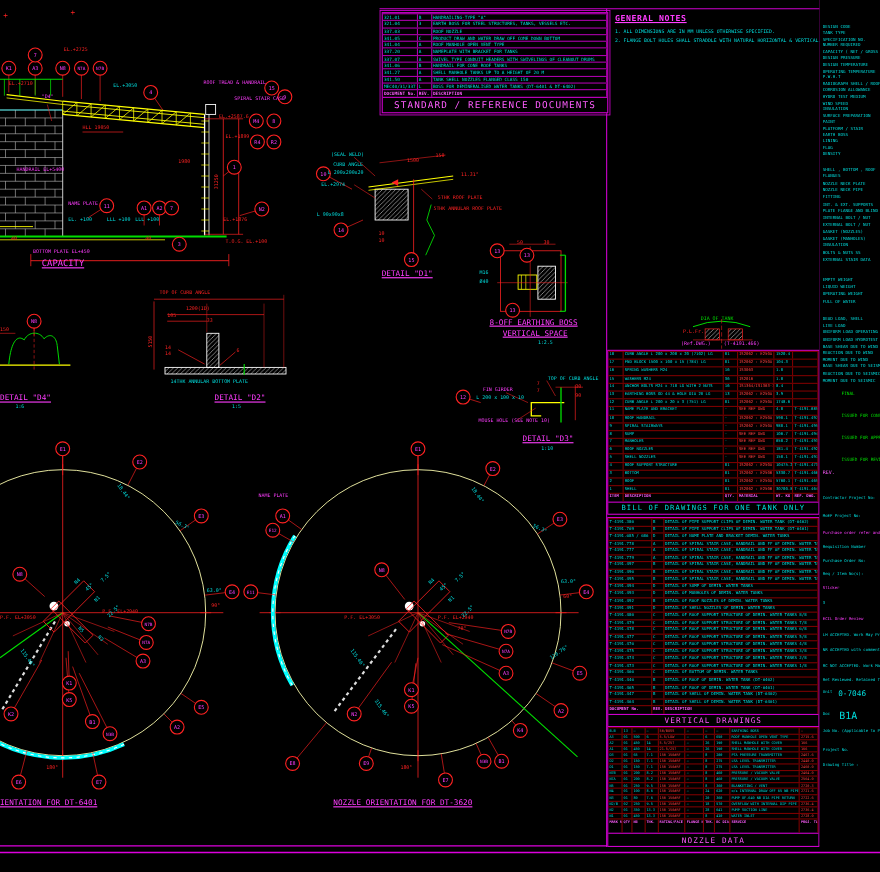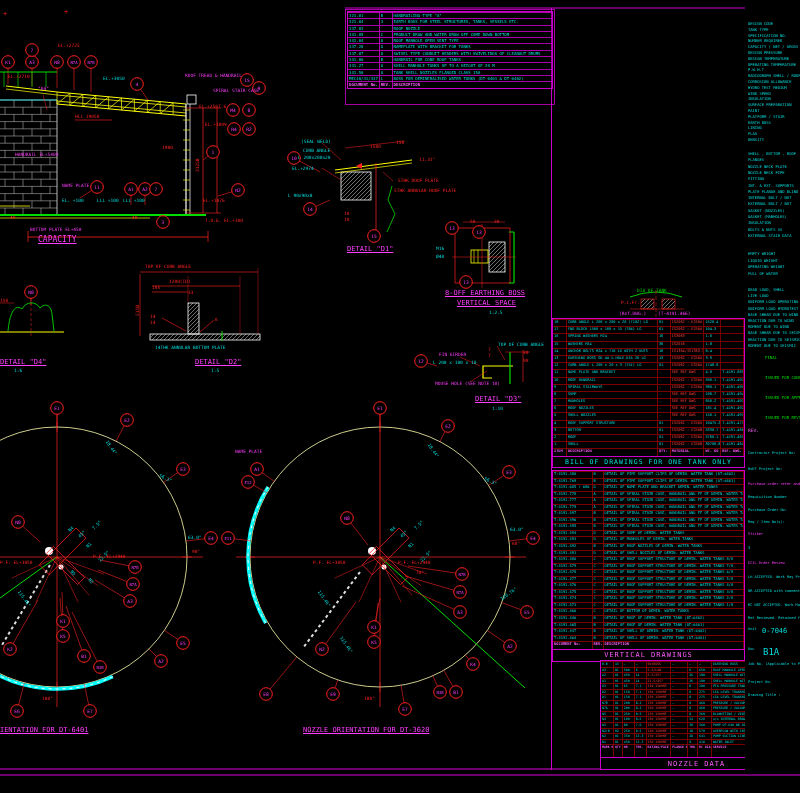--- a/index.html
+++ b/index.html
@@ -694,20 +694,21 @@
         <div class="tr" style="height: 6.3px; border-top: 0.5px solid rgb(170, 0, 170);">
           <div class="td" style="width: 32px; font-size: 4px; color: rgb(0, 222, 222); border-right: 0.5px solid rgb(170, 0, 170);">MEC40/31/337 (LAT)</div>
           <div class="td" style="width: 13px; font-size: 4px; color: rgb(0, 222, 222); border-right: 0.5px solid rgb(170, 0, 170);">L</div>
           <div class="td" style="width: 161px; font-size: 4px; color: rgb(0, 222, 222); border-right: 0.5px solid rgb(170, 0, 170);">BOSS FOR DEMINERALISED WATER TANKS (DT-6401 &amp; DT-6402)</div>
         </div>
         <div class="tr" style="height: 7px; border-top: 0.5px solid rgb(170, 0, 170);">
           <div class="td" style="width: 32px; font-size: 4px; color: rgb(255, 93, 255); border-right: 0.5px solid rgb(170, 0, 170); font-weight: bold;">DOCUMENT No.</div>
           <div class="td" style="width: 13px; font-size: 4px; color: rgb(255, 93, 255); border-right: 0.5px solid rgb(170, 0, 170); font-weight: bold;">REV.</div>
           <div class="td" style="width: 161px; font-size: 4px; color: rgb(255, 93, 255); border-right: 0.5px solid rgb(170, 0, 170); font-weight: bold;">DESCRIPTION</div>
         </div>
+        <div class="ttl" style="height: 13px; border-top: 1px solid rgb(204, 0, 204); color: rgb(255, 93, 255); font-size: 8.5px;">STANDARD / REFERENCE DOCUMENTS</div>
       </div>
       <div class="tbl" style="left: 552px; top: 318px; width: 193px; border: 1px solid rgb(204, 0, 204);">
         <div class="tr" style="height: 7.2px; border-top: 0.5px solid rgb(122, 0, 0);">
           <div class="td" style="width: 14px; font-size: 3.6px; color: rgb(0, 222, 222); border-right: 0.5px solid rgb(122, 0, 0);">18</div>
           <div class="td" style="width: 92px; font-size: 3.6px; color: rgb(0, 222, 222); border-right: 0.5px solid rgb(122, 0, 0);">CURB ANGLE L 200 x 200 x 20 (7102) LG</div>
           <div class="td" style="width: 13px; font-size: 3.6px; color: rgb(0, 222, 222); border-right: 0.5px solid rgb(122, 0, 0);">01</div>
           <div class="td" style="width: 34px; font-size: 3.6px; color: rgb(255, 64, 64); border-right: 0.5px solid rgb(122, 0, 0);">IS2062 : E250A</div>
           <div class="td" style="width: 17px; font-size: 3.6px; color: rgb(0, 222, 222); border-right: 0.5px solid rgb(122, 0, 0);">1520.4</div>
           <div class="td" style="width: 23px; font-size: 3.6px; color: rgb(0, 222, 222); border-right: 0.5px solid rgb(122, 0, 0);"></div>
         </div>
@@ -988,21 +989,21 @@
           <div class="td" style="width: 11px; font-size: 3.7px; color: rgb(0, 222, 222); border-right: 0.5px solid rgb(122, 0, 0);">B</div>
           <div class="td" style="width: 142px; font-size: 3.7px; color: rgb(0, 222, 222); border-right: 0.5px solid rgb(122, 0, 0);">DETAIL OF SHELL OF DEMIN. WATER TANK (DT-6401)</div>
         </div>
         <div class="tr" style="height: 7.5px; border-top: 0.5px solid rgb(122, 0, 0);">
           <div class="td" style="width: 40px; font-size: 3.7px; color: rgb(255, 93, 255); border-right: 0.5px solid rgb(122, 0, 0); font-weight: bold;">DOCUMENT No.</div>
           <div class="td" style="width: 11px; font-size: 3.7px; color: rgb(255, 93, 255); border-right: 0.5px solid rgb(122, 0, 0); font-weight: bold;">REV.</div>
           <div class="td" style="width: 142px; font-size: 3.7px; color: rgb(255, 93, 255); border-right: 0.5px solid rgb(122, 0, 0); font-weight: bold;">DESCRIPTION</div>
         </div>
         <div class="ttl" style="height: 11px; border-top: 1px solid rgb(204, 0, 204); color: rgb(255, 93, 255); font-size: 7px;">VERTICAL DRAWINGS</div>
       </div>
-      <div class="tbl" style="left: 552px; top: 660px; width: 193px; border: 1px solid rgb(204, 0, 204); margin-left: 48px;">
+      <div class="tbl" style="left: 552px; top: 660px; width: 193px; border: 1px solid rgb(204, 0, 204);">
         <div class="tr" style="height: 5.55px; border-top: 0.5px solid rgb(122, 0, 0);">
           <div class="td" style="width: 13px; font-size: 3.2px; color: rgb(0, 222, 222); border-right: 0.5px solid rgb(122, 0, 0);">B-B</div>
           <div class="td" style="width: 9px; font-size: 3.2px; color: rgb(0, 222, 222); border-right: 0.5px solid rgb(122, 0, 0);">13</div>
           <div class="td" style="width: 12px; font-size: 3.2px; color: rgb(0, 222, 222); border-right: 0.5px solid rgb(122, 0, 0);">—</div>
           <div class="td" style="width: 12px; font-size: 3.2px; color: rgb(0, 222, 222); border-right: 0.5px solid rgb(122, 0, 0);">—</div>
           <div class="td" style="width: 25px; font-size: 3.2px; color: rgb(255, 64, 64); border-right: 0.5px solid rgb(122, 0, 0);">50/BOSS</div>
           <div class="td" style="width: 17px; font-size: 3.2px; color: rgb(0, 222, 222); border-right: 0.5px solid rgb(122, 0, 0);">—</div>
           <div class="td" style="width: 10px; font-size: 3.2px; color: rgb(0, 222, 222); border-right: 0.5px solid rgb(122, 0, 0);">—</div>
           <div class="td" style="width: 14px; font-size: 3.2px; color: rgb(0, 222, 222); border-right: 0.5px solid rgb(122, 0, 0);">—</div>
           <div class="td" style="width: 64px; font-size: 3.2px; color: rgb(0, 222, 222); border-right: 0.5px solid rgb(122, 0, 0);">EARTHING BOSS</div>
@@ -1184,20 +1185,25 @@
           <div class="td" style="width: 25px; font-size: 3.2px; color: rgb(255, 93, 255); border-right: 0.5px solid rgb(122, 0, 0); font-weight: bold;">RATING/FACE</div>
           <div class="td" style="width: 17px; font-size: 3.2px; color: rgb(255, 93, 255); border-right: 0.5px solid rgb(122, 0, 0); font-weight: bold;">FLANGE NR.</div>
           <div class="td" style="width: 10px; font-size: 3.2px; color: rgb(255, 93, 255); border-right: 0.5px solid rgb(122, 0, 0); font-weight: bold;">THK.</div>
           <div class="td" style="width: 14px; font-size: 3.2px; color: rgb(255, 93, 255); border-right: 0.5px solid rgb(122, 0, 0); font-weight: bold;">BC DIA.</div>
           <div class="td" style="width: 64px; font-size: 3.2px; color: rgb(255, 93, 255); border-right: 0.5px solid rgb(122, 0, 0); font-weight: bold;">SERVICE</div>
           <div class="td" style="width: 17px; font-size: 3.2px; color: rgb(255, 93, 255); border-right: 0.5px solid rgb(122, 0, 0); font-weight: bold;">PROJ. TL</div>
         </div>
         <div class="ttl" style="height: 11px; border-top: 1px solid rgb(204, 0, 204); color: rgb(255, 93, 255); font-size: 7px;">NOZZLE DATA</div>
       </div>
     </div>
+  <div id="gnotes">
+    <div class="gn-title">GENERAL NOTES</div>
+    <div class="gn-item">1. ALL DIMENSIONS ARE IN MM UNLESS OTHERWISE SPECIFIED.</div>
+    <div class="gn-item">2. FLANGE BOLT HOLES SHALL STRADDLE WITH NATURAL HORIZONTAL &amp; VERTICAL.</div>
+  </div>
   <div id="strip">
       <div class="st" style="left: 3px; top: 22px; color: rgb(0, 222, 222); font-size: 3.8px;">DESIGN CODE</div>
       <div class="st" style="left: 3px; top: 27.8px; color: rgb(0, 222, 222); font-size: 3.8px;">TANK TYPE</div>
       <div class="st" style="left: 3px; top: 33.6px; color: rgb(0, 222, 222); font-size: 3.8px;">SPECIFICATION NO.</div>
       <div class="st" style="left: 3px; top: 39.4px; color: rgb(0, 222, 222); font-size: 3.8px;">NUMBER REQUIRED</div>
       <div class="st" style="left: 3px; top: 45.2px; color: rgb(0, 222, 222); font-size: 3.8px;">CAPACITY ( NET / GROSS )</div>
       <div class="st" style="left: 3px; top: 51px; color: rgb(0, 222, 222); font-size: 3.8px;">DESIGN PRESSURE</div>
       <div class="st" style="left: 3px; top: 56.8px; color: rgb(0, 222, 222); font-size: 3.8px;">DESIGN TEMPERATURE</div>
       <div class="st" style="left: 3px; top: 62.6px; color: rgb(0, 222, 222); font-size: 3.8px;">OPERATING TEMPERATURE</div>
       <div class="st" style="left: 3px; top: 68.4px; color: rgb(0, 222, 222); font-size: 3.8px;">P.W.H.T</div>

